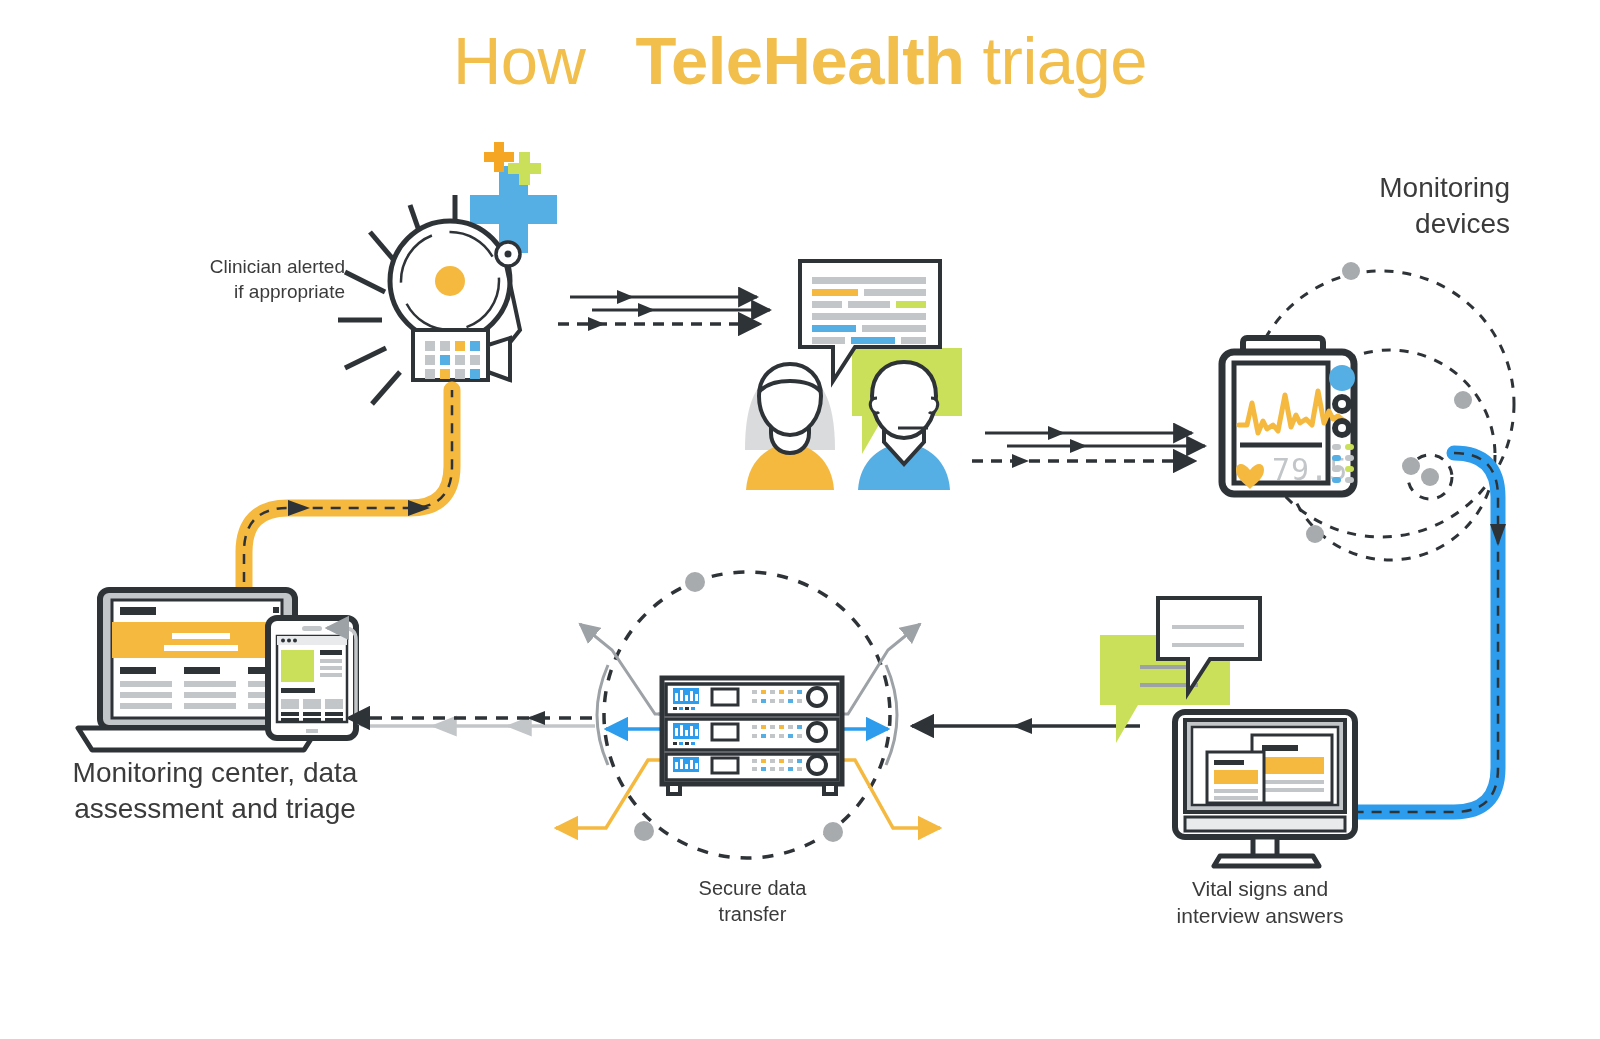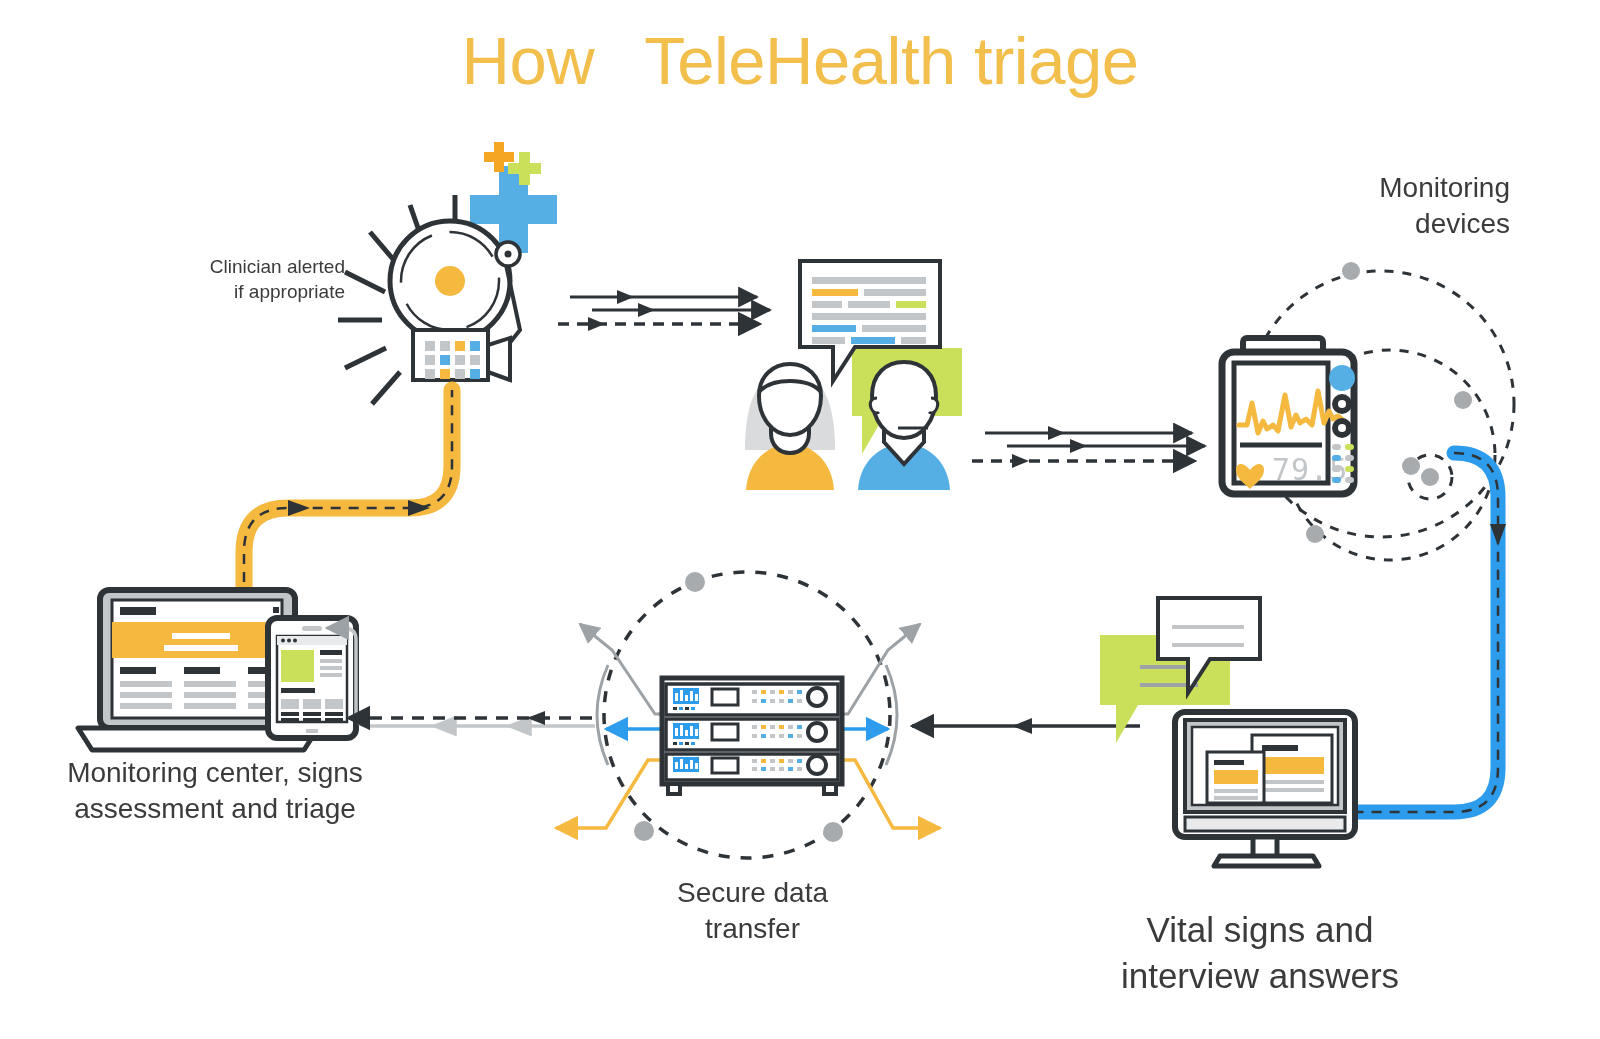--- a/index.html
+++ b/index.html
@@ -40,56 +40,56 @@
     left: 0;
     top: 22px;
     width: 1600px;
     text-align: center;
     font-size: 67px;
     letter-spacing: -0.5px;
     color: #F2BE4C;
     font-weight: 300;
     white-space: nowrap;
   }
-  #title .b { font-weight: 400; margin-left: 32px; }
+  #title .b { font-weight: 700; margin-left: 32px; }
   #lbl-clinician {
     left: 60px; top: 255px; width: 285px;
     text-align: right; font-size: 19px;
   }
   #lbl-mondev {
     left: 1240px; top: 170px; width: 270px;
     text-align: right; font-size: 28px;
   }
   #lbl-center {
     left: 25px; top: 755px; width: 380px;
     text-align: center; font-size: 28px;
   }
   #lbl-secure {
     left: 620px; top: 875px; width: 265px;
-    text-align: center; font-size: 28px;
+    text-align: center; font-size: 20px;
   }
   #lbl-vital {
     left: 1095px; top: 875px; width: 330px;
-    text-align: center; font-size: 35px; margin-top: 32px;
+    text-align: center; font-size: 21px;
   }
 </style>
 </head>
 <body>
 
 <div id="stage">
 
   <div id="title">
     <span>How </span><span class="b">TeleHealth</span><span> triage</span>
   </div>
 
   <div class="lbl" id="lbl-clinician">Clinician alerted
 if appropriate</div>
   <div class="lbl" id="lbl-mondev">Monitoring
 devices</div>
-  <div class="lbl" id="lbl-center">Monitoring center, signs
+  <div class="lbl" id="lbl-center">Monitoring center, data
 assessment and triage</div>
   <div class="lbl" id="lbl-secure">Secure data
 transfer</div>
   <div class="lbl" id="lbl-vital">Vital signs and
 interview answers</div>
 
   <svg id="diagram" viewBox="0 0 1600 1039" xmlns="http://www.w3.org/2000/svg">
     <defs>
       <marker id="arrA" viewBox="0 0 10 10" refX="9" refY="5" markerWidth="7" markerHeight="7" orient="auto-start-reverse">
         <path d="M0,0 L10,5 L0,10 z" fill="#2E3338"></path>

